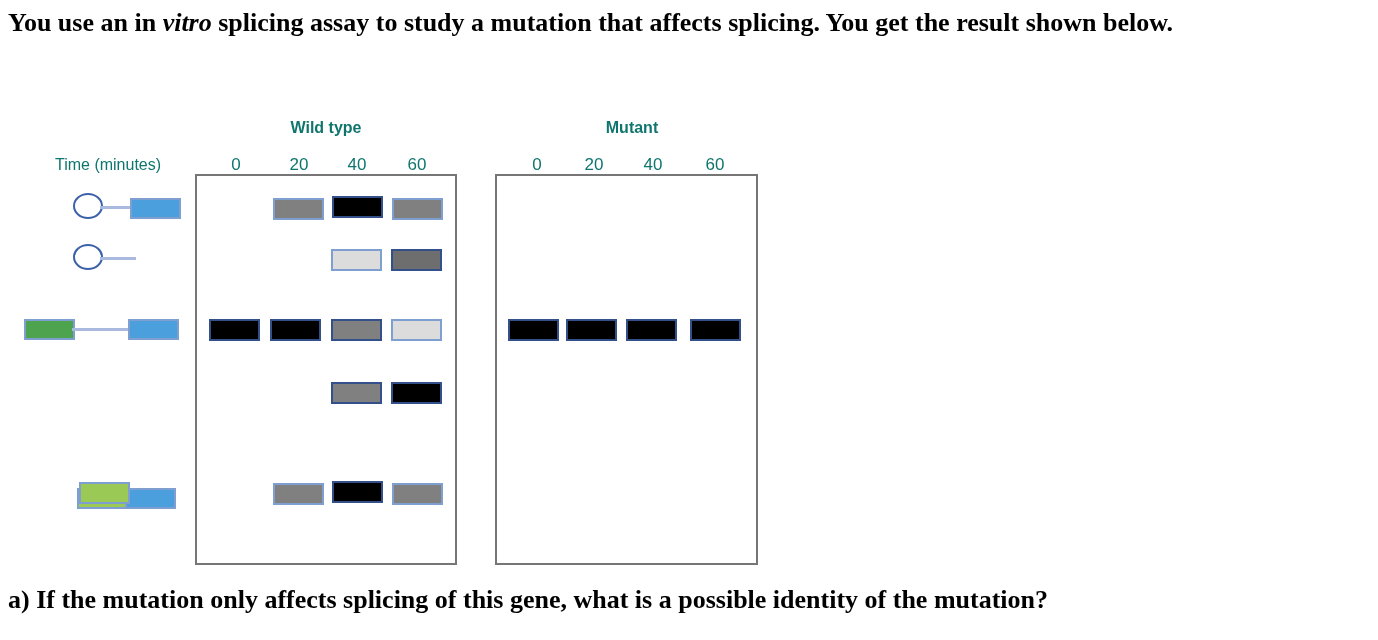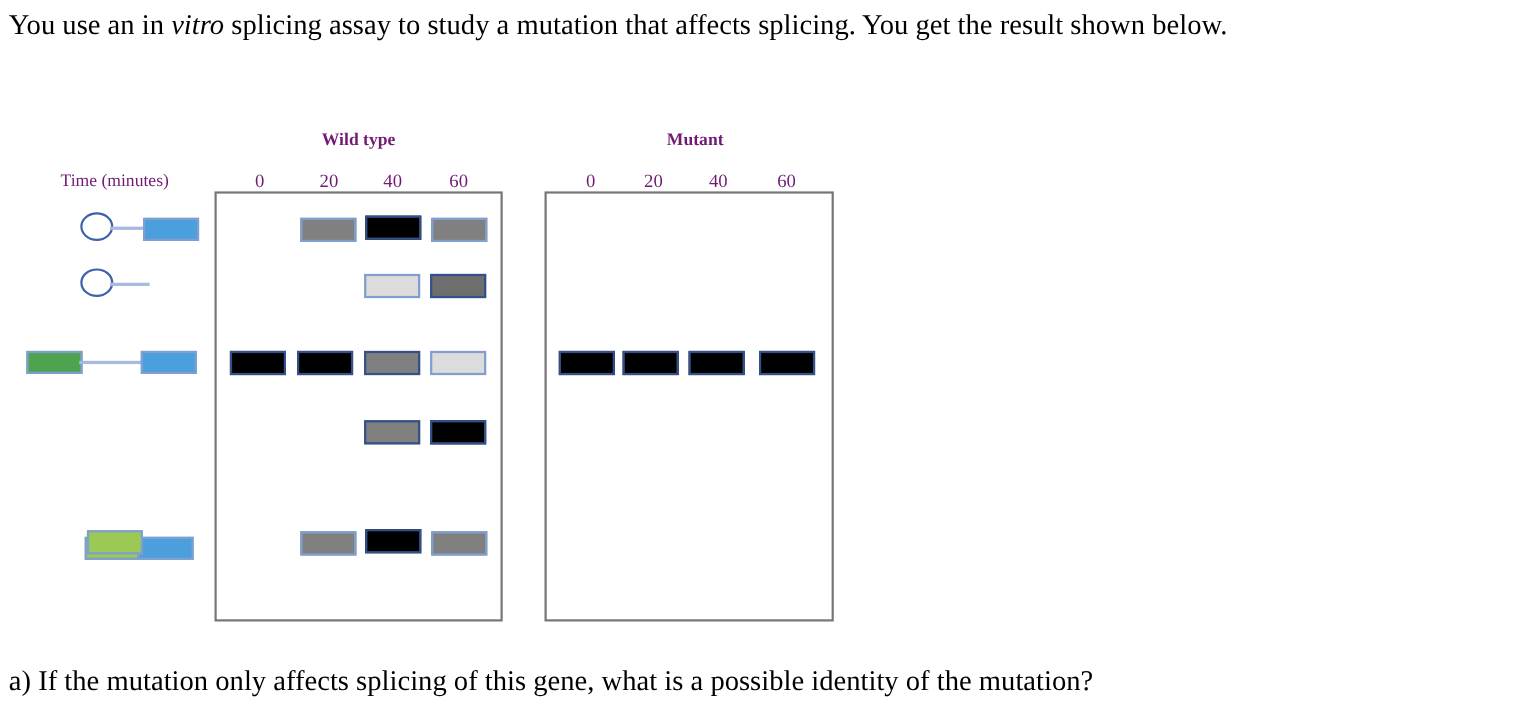--- a/index.html
+++ b/index.html
@@ -16,38 +16,39 @@
   }
 
   
   .prose {
     position: absolute;
     font-family: "Liberation Serif", serif;
     font-size: 26px;
     line-height: 38px;
     color: #000000;
     white-space: pre-wrap;
+    font-weight: bold;
   }
   #intro-text { left: 8px; top: 4px; width: 1340px; }
-  #question-text { left: 8px; top: 600px; width: 1340px; }
+  #question-text { left: 8px; top: 581px; width: 1340px; }
   .ital { font-style: italic; }
 
   
   #figure {
     position: absolute;
     left: 0;
     top: 108px;
     width: 1378px;
     height: 480px;
   }
 
   .sans-label {
     position: absolute;
-    font-family: Liberation Serif, serif;
-    color: #701a75;
+    font-family: Liberation Sans, sans-serif;
+    color: #0f766e;
     white-space: nowrap;
   }
 
   .panel-title {
     font-size: 16px;
     font-weight: 600;
     text-align: center;
   }
 
   #time-label {

